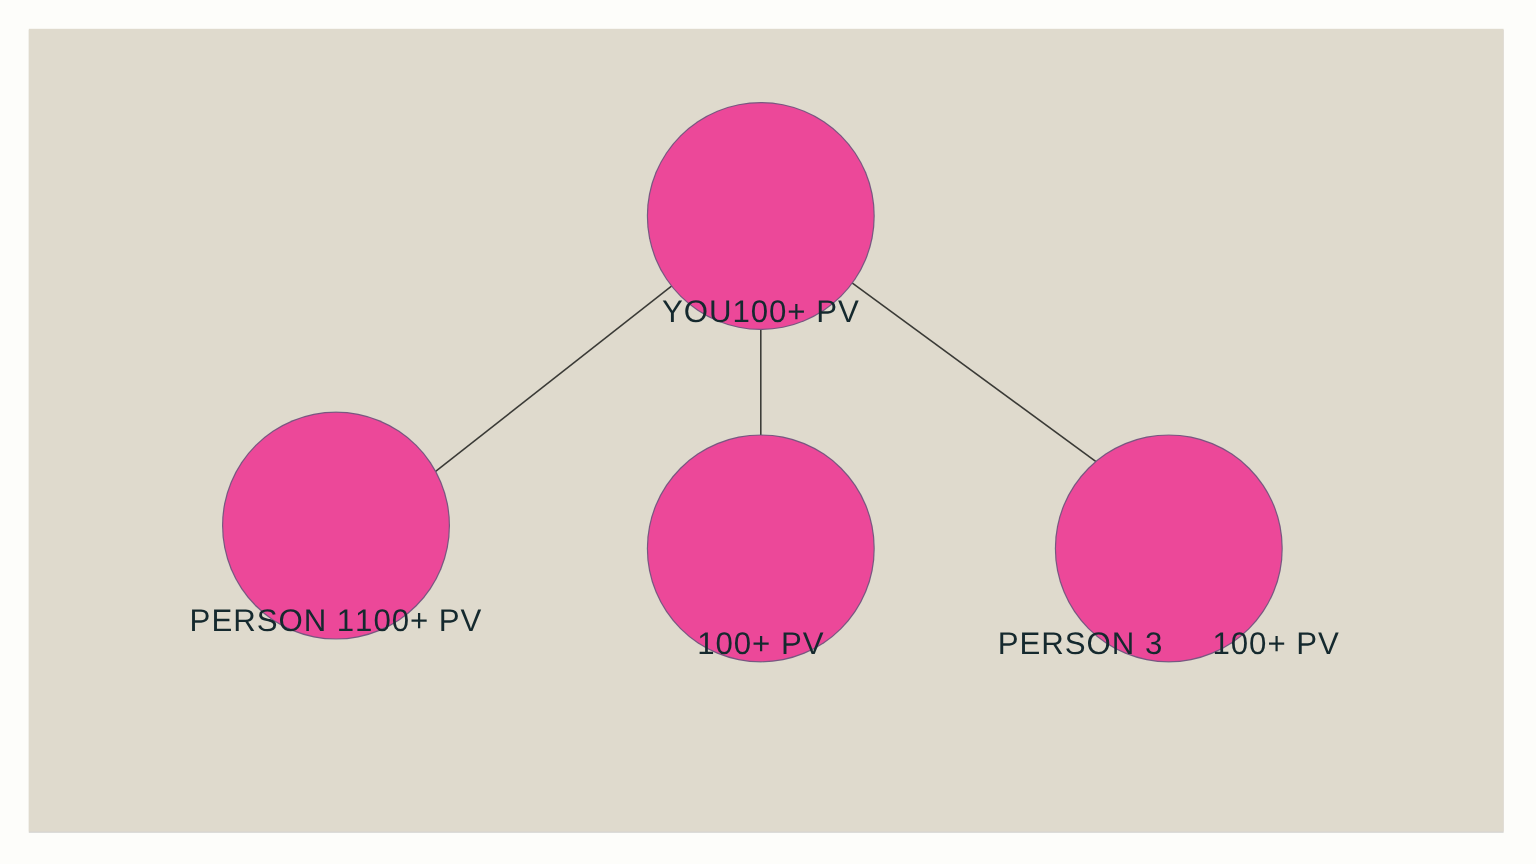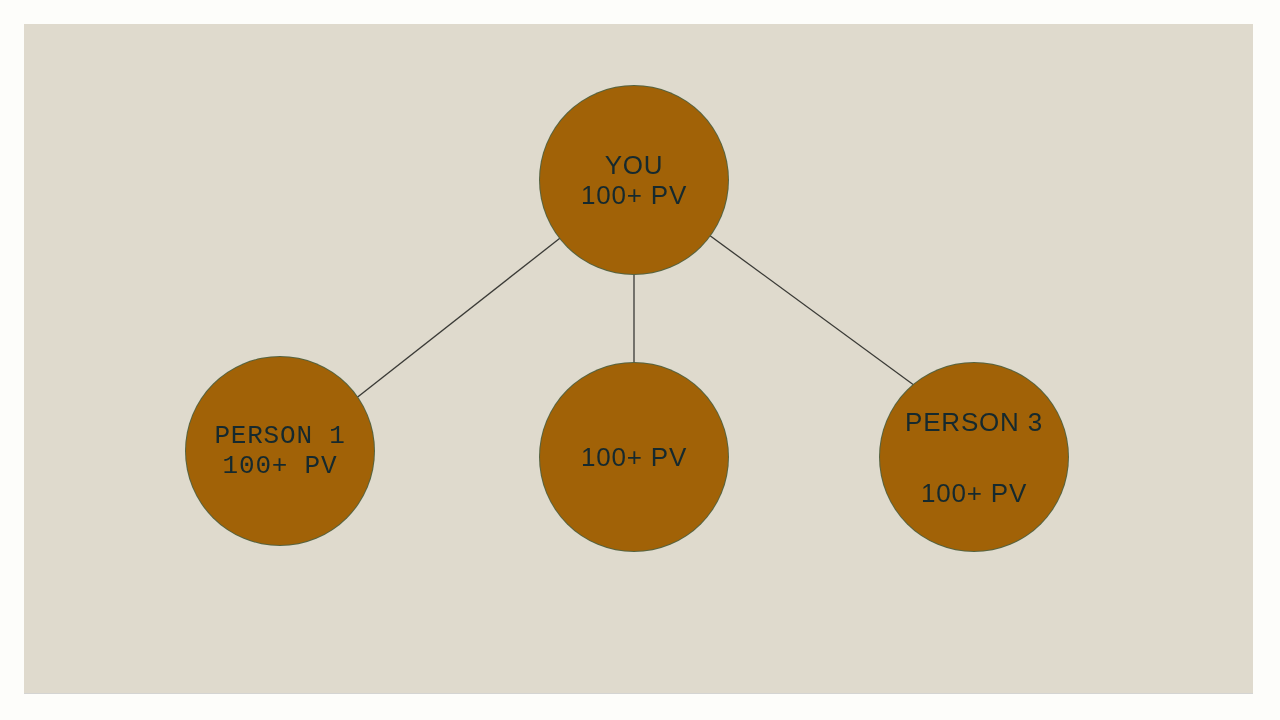--- a/index.html
+++ b/index.html
@@ -30,39 +30,39 @@
     left: 0;
     top: 0;
     width: 1229px;
     height: 669px;
   }
   .node {
     position: absolute;
     width: 190px;
     height: 190px;
     border-radius: 50%;
-    background: #a16207;
+    background: #ec4899;
     border: 1px solid rgba(25, 100, 110, 0.55);
     box-sizing: border-box;
     display: flex;
-    flex-direction: column;
-    align-items: center;
+    flex-direction: row;
+    align-items: flex-end;
     justify-content: center;
     text-align: center;
   }
   .node .label,
   .node .sublabel {
     color: #15292e;
     font-size: 26px;
     line-height: 30px;
     letter-spacing: 0.8px;
     white-space: nowrap;
   }
   .node-you     { left: 515px; top:  61px; }
-  .node-person1 { left: 161px; top: 332px; font-family: Liberation Mono, monospace; }
+  .node-person1 { left: 161px; top: 319px; }
   .node-person2 { left: 515px; top: 338px; }
   .node-person3 { left: 855px; top: 338px; gap: 41px; }
 </style>
 </head>
 <body>
 
 <div class="stage">
   <div class="slide">
 
     <svg class="connectors" viewBox="0 0 1229 669" xmlns="http://www.w3.org/2000/svg">

